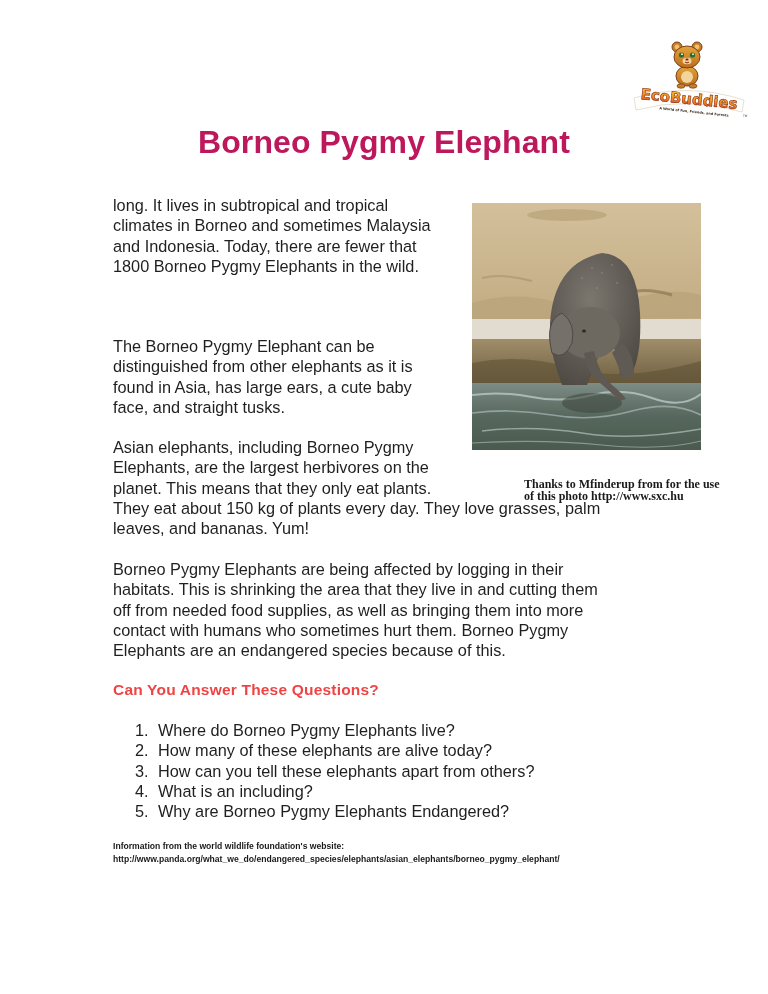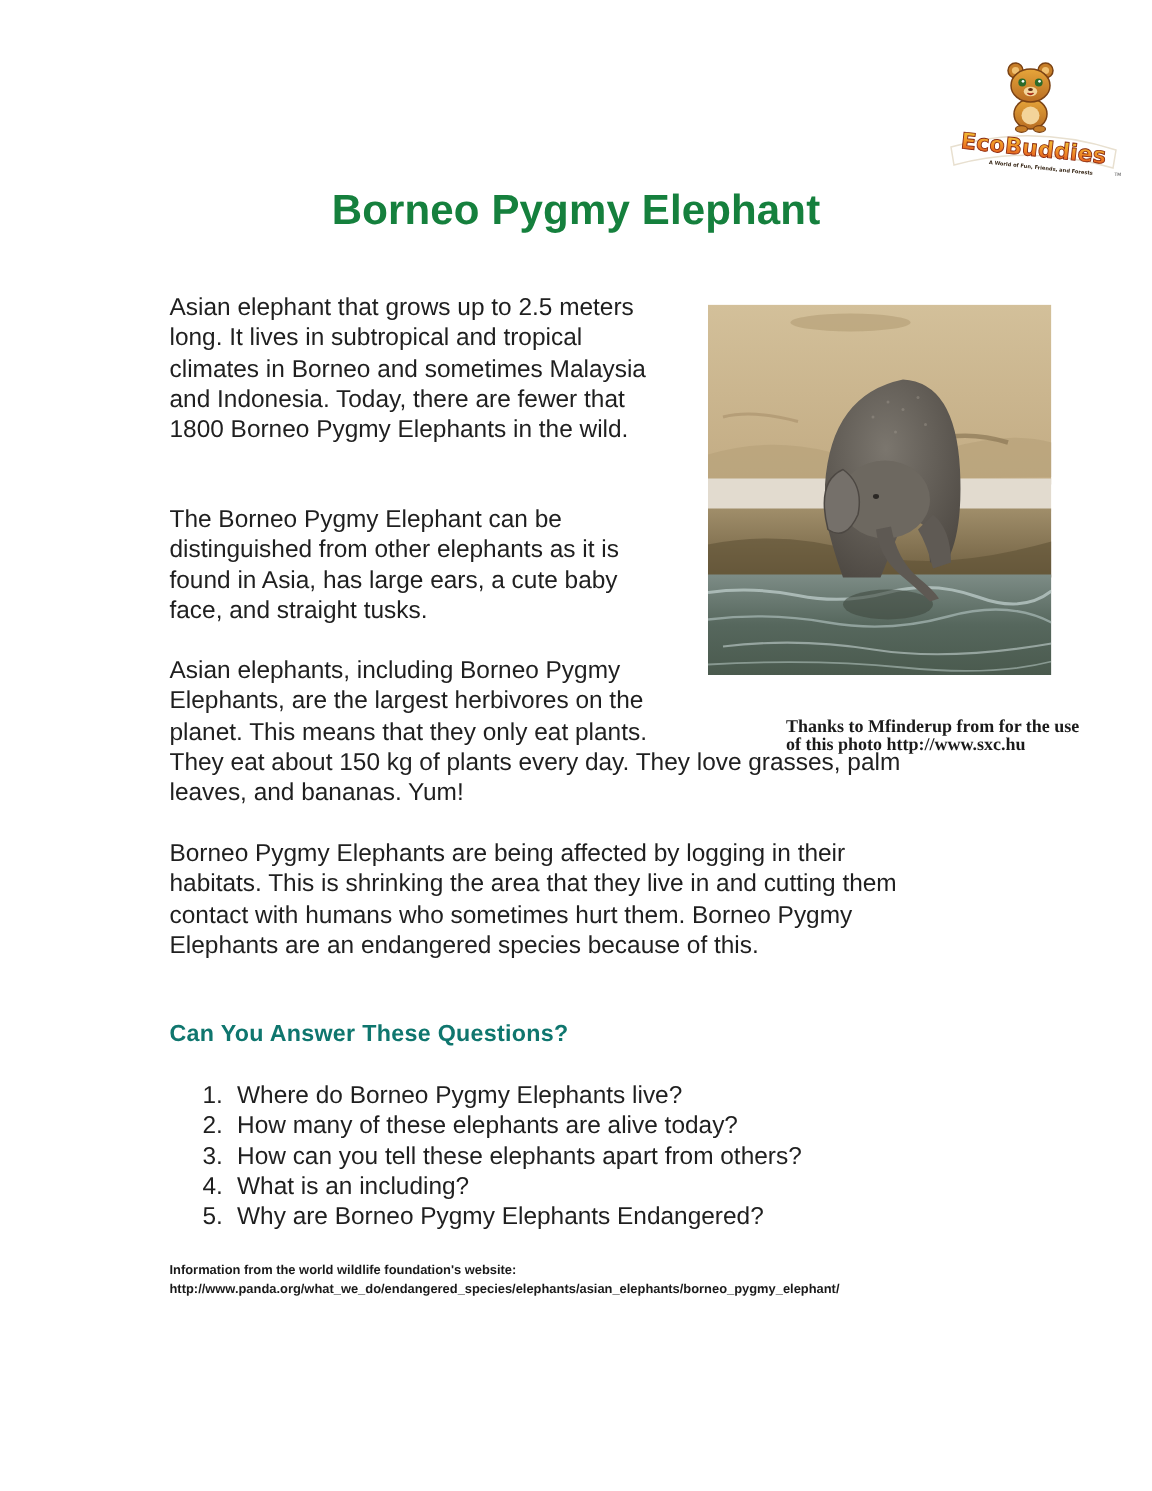--- a/index.html
+++ b/index.html
@@ -32,23 +32,23 @@
     }
     .logo svg { display: block; }
 
     
     .title {
       position: absolute;
       left: 0;
       width: 768px;
       top: 124px;
       text-align: center;
-      font-size: 28px;
+      font-size: 32px;
       font-weight: bold;
-      color: #15803d;
+      color: #be185d;
       letter-spacing: 0.1px;
       margin: 0;
     }
 
     
     .para {
       position: absolute;
       left: 113px;
       font-size: 16.3px;
       line-height: 20.3px;
@@ -85,21 +85,21 @@
     }
     .caption .line { display: block; white-space: nowrap; }
 
     
     .q-heading {
       position: absolute;
       left: 113px;
       top: 681px;
       font-size: 15.5px;
       font-weight: bold;
-      color: #0f766e;
+      color: #ef4444;
       margin: 0;
       letter-spacing: 0.2px;
     }
     .q-list {
       position: absolute;
       left: 113px;
       top: 720px;
       margin: 0;
       padding: 0;
       list-style: none;
@@ -174,21 +174,20 @@
       <path d="M6 60 Q60 44 116 62 L114 74 Q60 58 8 72 Z" fill="#ffffff" stroke="#e8e0d0" stroke-width="1"></path>
       <text x="61" y="66" text-anchor="middle" font-family="'DejaVu Sans', sans-serif" font-weight="bold" font-size="15" fill="url(#logoText)" stroke="#8a2a10" stroke-width="0.6" transform="rotate(6 61 62)">EcoBuddies</text>
       <text x="66" y="75" text-anchor="middle" font-family="'DejaVu Sans', sans-serif" font-weight="bold" font-size="3.4" fill="#3a2a1a" transform="rotate(6 66 73)">A World of Fun, Friends, and Forests</text>
       <text x="115" y="79" font-family="'DejaVu Sans', sans-serif" font-size="3" fill="#444">TM</text>
     </svg>
   </div>
 
   <h1 class="title">Borneo Pygmy Elephant</h1>
 
   <p class="para" id="p1">
-    <span class="line">Asian elephant that grows up to 2.5 meters</span>
     <span class="line">long. It lives in subtropical and tropical</span>
     <span class="line">climates in Borneo and sometimes Malaysia</span>
     <span class="line">and Indonesia. Today, there are fewer that</span>
     <span class="line">1800 Borneo Pygmy Elephants in the wild.</span>
   </p>
 
   <p class="para" id="p2">
     <span class="line">The Borneo Pygmy Elephant can be</span>
     <span class="line">distinguished from other elephants as it is</span>
     <span class="line">found in Asia, has large ears, a cute baby</span>
@@ -199,20 +198,21 @@
     <span class="line">Asian elephants, including Borneo Pygmy</span>
     <span class="line">Elephants, are the largest herbivores on the</span>
     <span class="line">planet. This means that they only eat plants.</span>
     <span class="line">They eat about 150 kg of plants every day. They love grasses, palm</span>
     <span class="line">leaves, and bananas. Yum!</span>
   </p>
 
   <p class="para" id="p4">
     <span class="line">Borneo Pygmy Elephants are being affected by logging in their</span>
     <span class="line">habitats. This is shrinking the area that they live in and cutting them</span>
+    <span class="line">off from needed food supplies, as well as bringing them into more</span>
     <span class="line">contact with humans who sometimes hurt them. Borneo Pygmy</span>
     <span class="line">Elephants are an endangered species because of this.</span>
   </p>
 
   <div class="photo">
     <svg width="229" height="247" viewBox="0 0 229 247">
       <defs>
         <linearGradient id="sandGrad" x1="0" y1="0" x2="0" y2="1">
           <stop offset="0" stop-color="#d3c09a"></stop>
           <stop offset="1" stop-color="#c2ab83"></stop>

